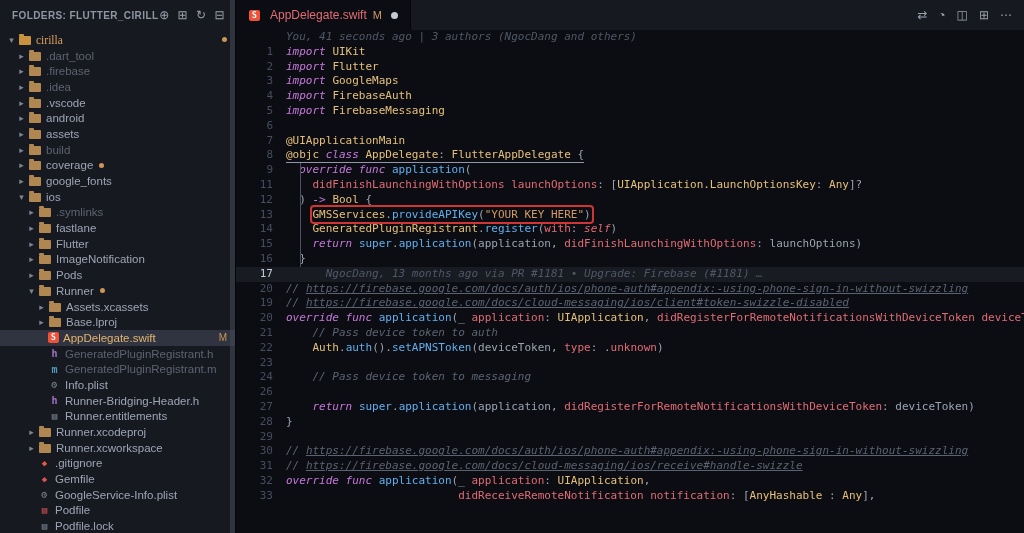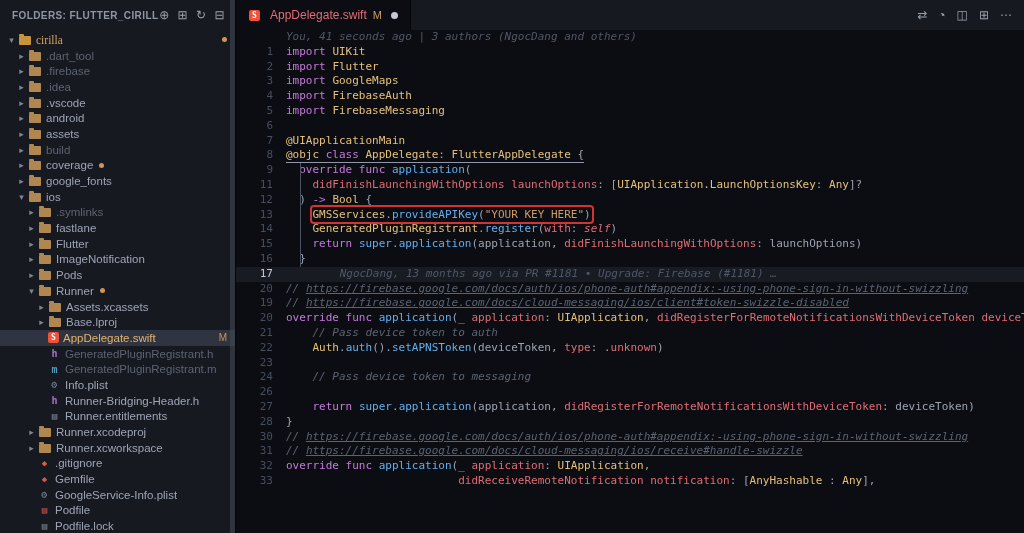--- a/index.html
+++ b/index.html
@@ -62,31 +62,31 @@
          border-right:1px solid #05060a; cursor:pointer; }
   .tab-title { color:#e06c75; font-size:12px; }
   .tab-badge { color:#d19a66; font-size:11px; }
   .tab-dirty { width:7px; height:7px; border-radius:50%; background:#c4c9d4; margin-left:3px; }
   .tab-actions { margin-left:auto; display:flex; align-items:center; gap:11px;
                  padding-right:12px; color:#9aa0ab; font-size:13px; }
 
   .editor { flex:1; overflow:hidden; position:relative;
             font-family:"DejaVu Sans Mono", monospace; font-size:11px; line-height:14.8px; }
   .line { display:flex; height:14.8px; position:relative; }
-  .line.active { background:rgba(160,175,205,0.09);gap:14px; }
+  .line.active { background:rgba(160,175,205,0.09); }
   .lnum { width:50px; padding-right:13px; flex:none; text-align:right;
           color:#454d5e; user-select:none; }
   .line.active .lnum { color:#c3c9d5; }
   .lcontent { white-space:pre; }
   .line.ul-line .lcontent { border-bottom:1px solid #8f97a8;text-align:center; }
   .line.g::before { content:""; position:absolute; left:64px; top:0; height:100%;
                     border-left:1px solid #4a5160; }
   .redbox { outline:2px solid #cf3535; outline-offset:1px; border-radius:1px; }
 
-  .tok-kw   { color:#c678dd; }
+  .tok-kw   { color:#c678dd; font-style:italic; }
   .tok-type { color:#e5c07b;margin-top:30px; }
   .tok-fn   { color:#61afef; }
   .tok-param{ color:#e06c75; }
   .tok-str  { color:#d19a66; }
   .tok-pln  { color:#9ba3b2; }
   .tok-cmt  { color:#5a6372; font-style:italic; }
   .tok-cmtu { color:#5a6372; font-style:italic; text-decoration:underline; }
   .tok-attr { color:#e5c07b; }
   .tok-self { color:#e06c75; font-style:italic; }
   .tok-prop { color:#e06c75; }
@@ -396,20 +396,24 @@
           </div>
           <div class="line">
             <span class="lnum">27</span>
             <span class="lcontent"><span class="tok-pln">    </span><span class="tok-kw">return</span><span class="tok-pln"> </span><span class="tok-fn">super</span><span class="tok-pln">.</span><span class="tok-fn">application</span><span class="tok-pln">(application, </span><span class="tok-param">didRegisterForRemoteNotificationsWithDeviceToken</span><span class="tok-pln">: deviceToken)</span></span>
           </div>
           <div class="line">
             <span class="lnum">28</span>
             <span class="lcontent"><span class="tok-pln">}</span></span>
           </div>
           <div class="line">
+            <span class="lnum">29</span>
+            <span class="lcontent"></span>
+          </div>
+          <div class="line">
             <span class="lnum">30</span>
             <span class="lcontent"><span class="tok-cmt">// </span><span class="tok-cmtu">https://firebase.google.com/docs/auth/ios/phone-auth#appendix:-using-phone-sign-in-without-swizzling</span></span>
           </div>
           <div class="line">
             <span class="lnum">31</span>
             <span class="lcontent"><span class="tok-cmt">// </span><span class="tok-cmtu">https://firebase.google.com/docs/cloud-messaging/ios/receive#handle-swizzle</span></span>
           </div>
           <div class="line">
             <span class="lnum">32</span>
             <span class="lcontent"><span class="tok-kw">override</span><span class="tok-pln"> </span><span class="tok-kw">func</span><span class="tok-pln"> </span><span class="tok-fn">application</span><span class="tok-pln">(</span><span class="tok-pln">_ </span><span class="tok-param">application</span><span class="tok-pln">: </span><span class="tok-type">UIApplication</span><span class="tok-pln">,</span></span>

